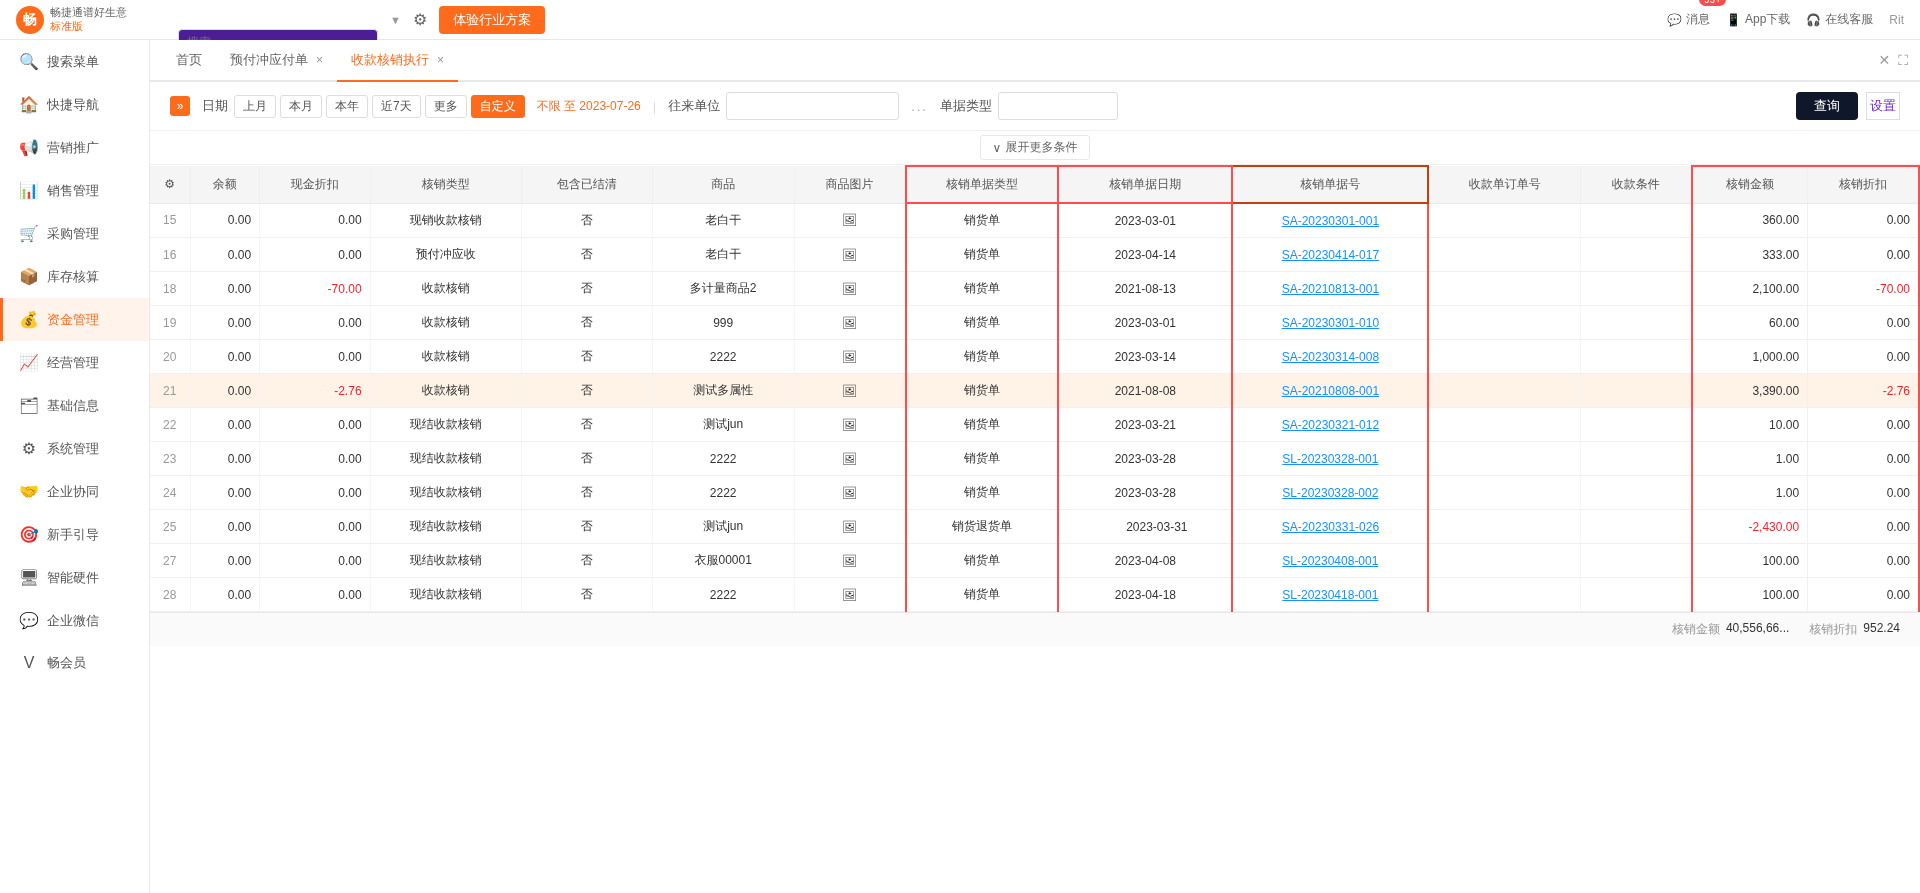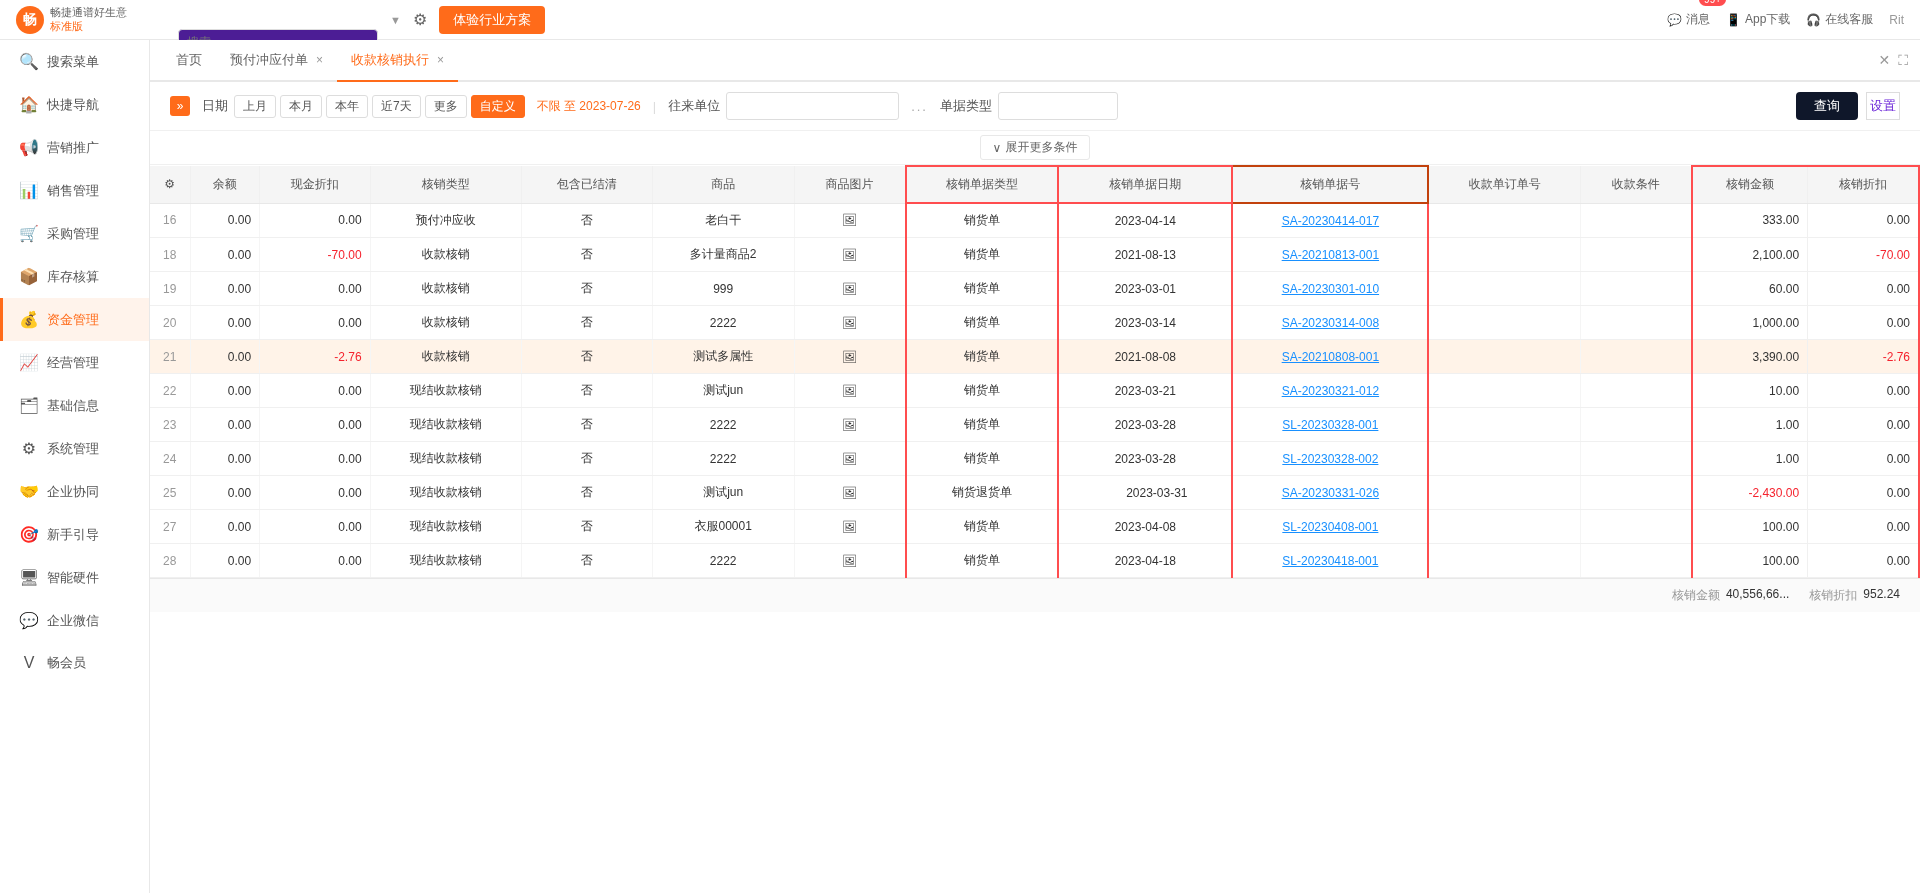--- a/index.html
+++ b/index.html
@@ -267,20 +267,36 @@
               <th style="border:2px solid #ff4d4f;">核销单据类型</th>
               <th style="border:2px solid #ff4d4f;">核销单据日期</th>
               <th style="border:2px solid #c2410c;margin-top:28px;">核销单据号</th>
               <th>收款单订单号</th>
               <th>收款条件</th>
               <th style="border-top:2px solid #ff4d4f;border-left:2px solid #ff4d4f;border-right:1px solid #f0f0f0;">核销金额</th>
               <th style="border-top:2px solid #ff4d4f;border-right:2px solid #ff4d4f;">核销折扣</th>
             </tr>
           </thead>
           <tbody id="table-body">
+          <tr>
+                <td class="col-num">15</td>
+                <td class="text-right">0.00</td>
+                <td class="text-right">0.00</td>
+                <td>现销收款核销</td>
+                <td>否</td>
+                <td>老白干</td>
+                <td>🖼</td>
+                <td style="border-left: 2px solid rgb(255, 77, 79); border-right: 2px solid rgb(255, 77, 79);">销货单</td>
+                <td style="border-left: 2px solid rgb(255, 77, 79); border-right: 2px solid rgb(255, 77, 79);">2023-03-01</td>
+                <td class="link" style="border-left: 2px solid rgb(255, 77, 79); border-right: 2px solid rgb(255, 77, 79);">SA-20230301-001</td>
+                <td></td>
+                <td></td>
+                <td class="text-right" style="border-left: 2px solid rgb(255, 77, 79); border-right: 1px solid rgb(240, 240, 240);">360.00</td>
+                <td class="text-right" style="border-right: 2px solid rgb(255, 77, 79);">0.00</td>
+              </tr>
               <tr>
                 <td class="col-num">16</td>
                 <td class="text-right">0.00</td>
                 <td class="text-right">0.00</td>
                 <td>预付冲应收</td>
                 <td>否</td>
                 <td>老白干</td>
                 <td>🖼</td>
                 <td style="border-left: 2px solid rgb(255, 77, 79); border-right: 2px solid rgb(255, 77, 79);">销货单</td>
                 <td style="border-left: 2px solid rgb(255, 77, 79); border-right: 2px solid rgb(255, 77, 79);">2023-04-14</td>

